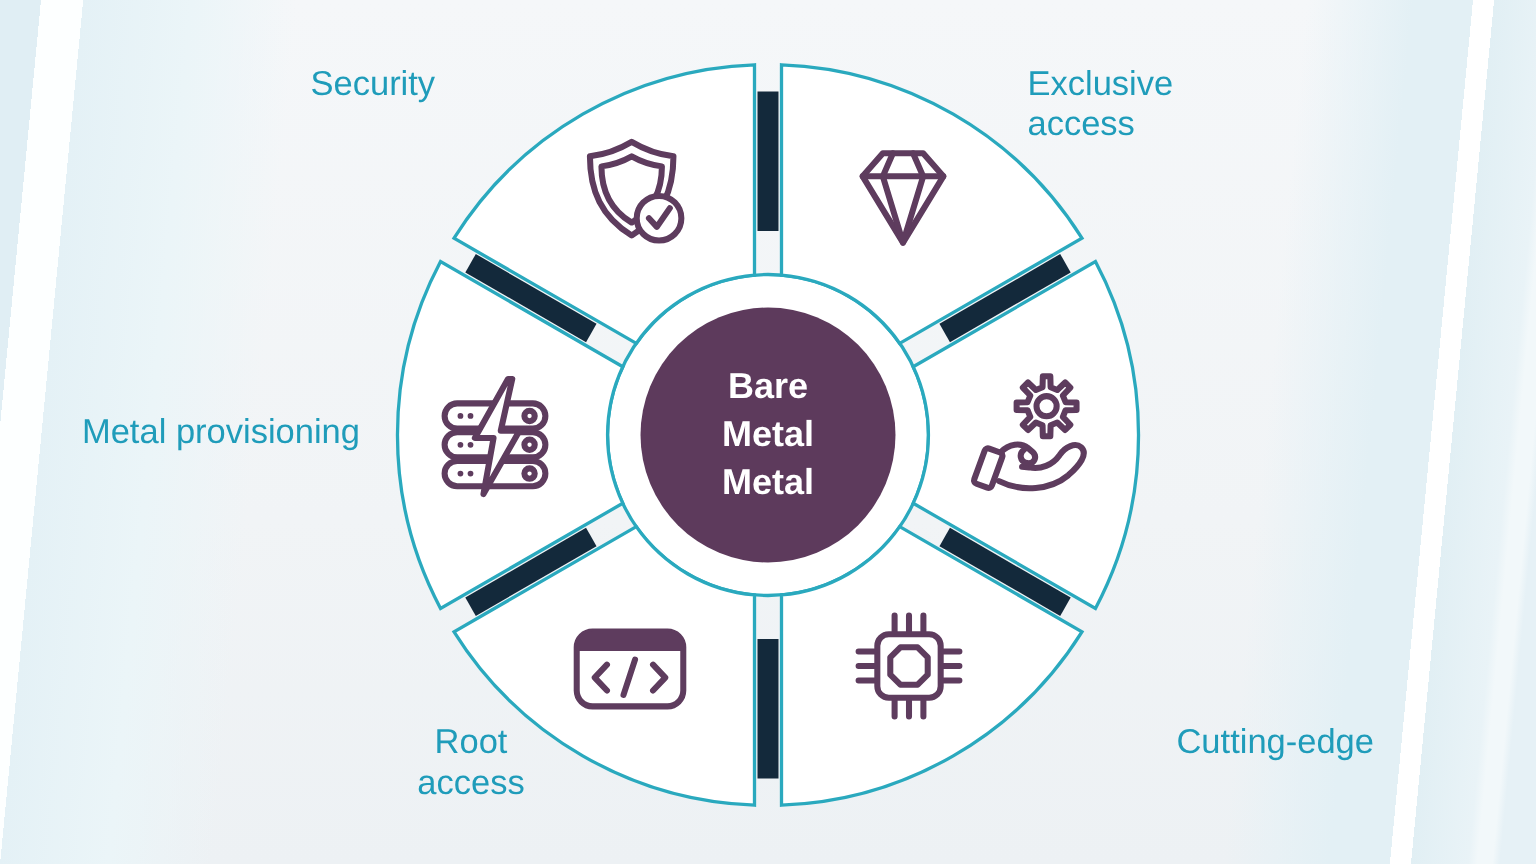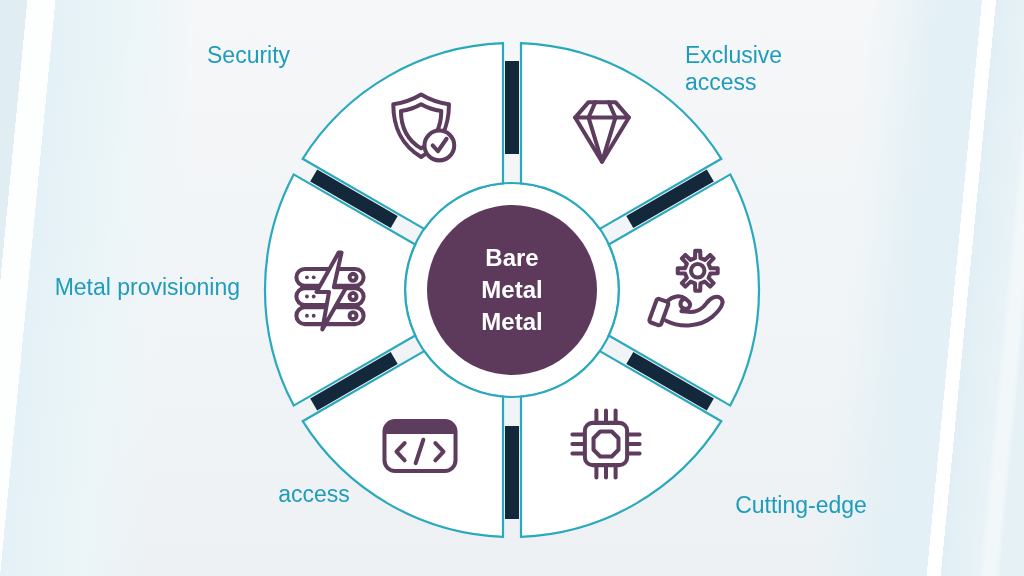--- a/index.html
+++ b/index.html
@@ -35,21 +35,21 @@
     stroke-linecap:round;stroke-linejoin:round;}
   .icon .fill-white{fill:#FFFFFF;}
   .icon .fill-plum{fill:var(--icon);stroke:none;}
   .icon .dot{fill:var(--icon);stroke:none;}
   
   .label{position:absolute;font-size:23px;line-height:27px;color:var(--label);}
   .label span{display:block;}
   #label-security{left:207px;top:42px;width:200px;}
   #label-exclusive{left:685px;top:42px;width:220px;text-align:left;}
   #label-customization{left:777px;top:274px;width:230px;text-align:left;}
-  #label-cutting{left:686px;top:481px;width:230px;text-align:center;margin-top:11px;}
+  #label-cutting{left:686px;top:481px;width:230px;text-align:right;}
   #label-root{left:224px;top:481px;width:180px;text-align:center;}
   #label-quick{left:18px;top:274px;width:222px;text-align:right;white-space:nowrap;}
   
   #center-label{position:absolute;left:432px;top:242px;width:160px;text-align:center;
     color:#FFFFFF;font-weight:bold;font-size:24px;line-height:32px;}
   #center-label span{display:block;}
 </style>
 </head>
 <body>
 
@@ -134,20 +134,21 @@
     <span>Security</span>
   </div>
   <div class="label" id="label-exclusive">
     <span>Exclusive</span>
     <span>access</span>
   </div>
   <div class="label" id="label-cutting">
     <span>Cutting-edge</span>
   </div>
   <div class="label" id="label-root">
+    <span>Root</span>
     <span>access</span>
   </div>
   <div class="label" id="label-quick">
     <span>Metal provisioning</span>
   </div>
 
   <div id="center-label">
     <span>Bare</span>
     <span>Metal</span>
     <span>Metal</span>

